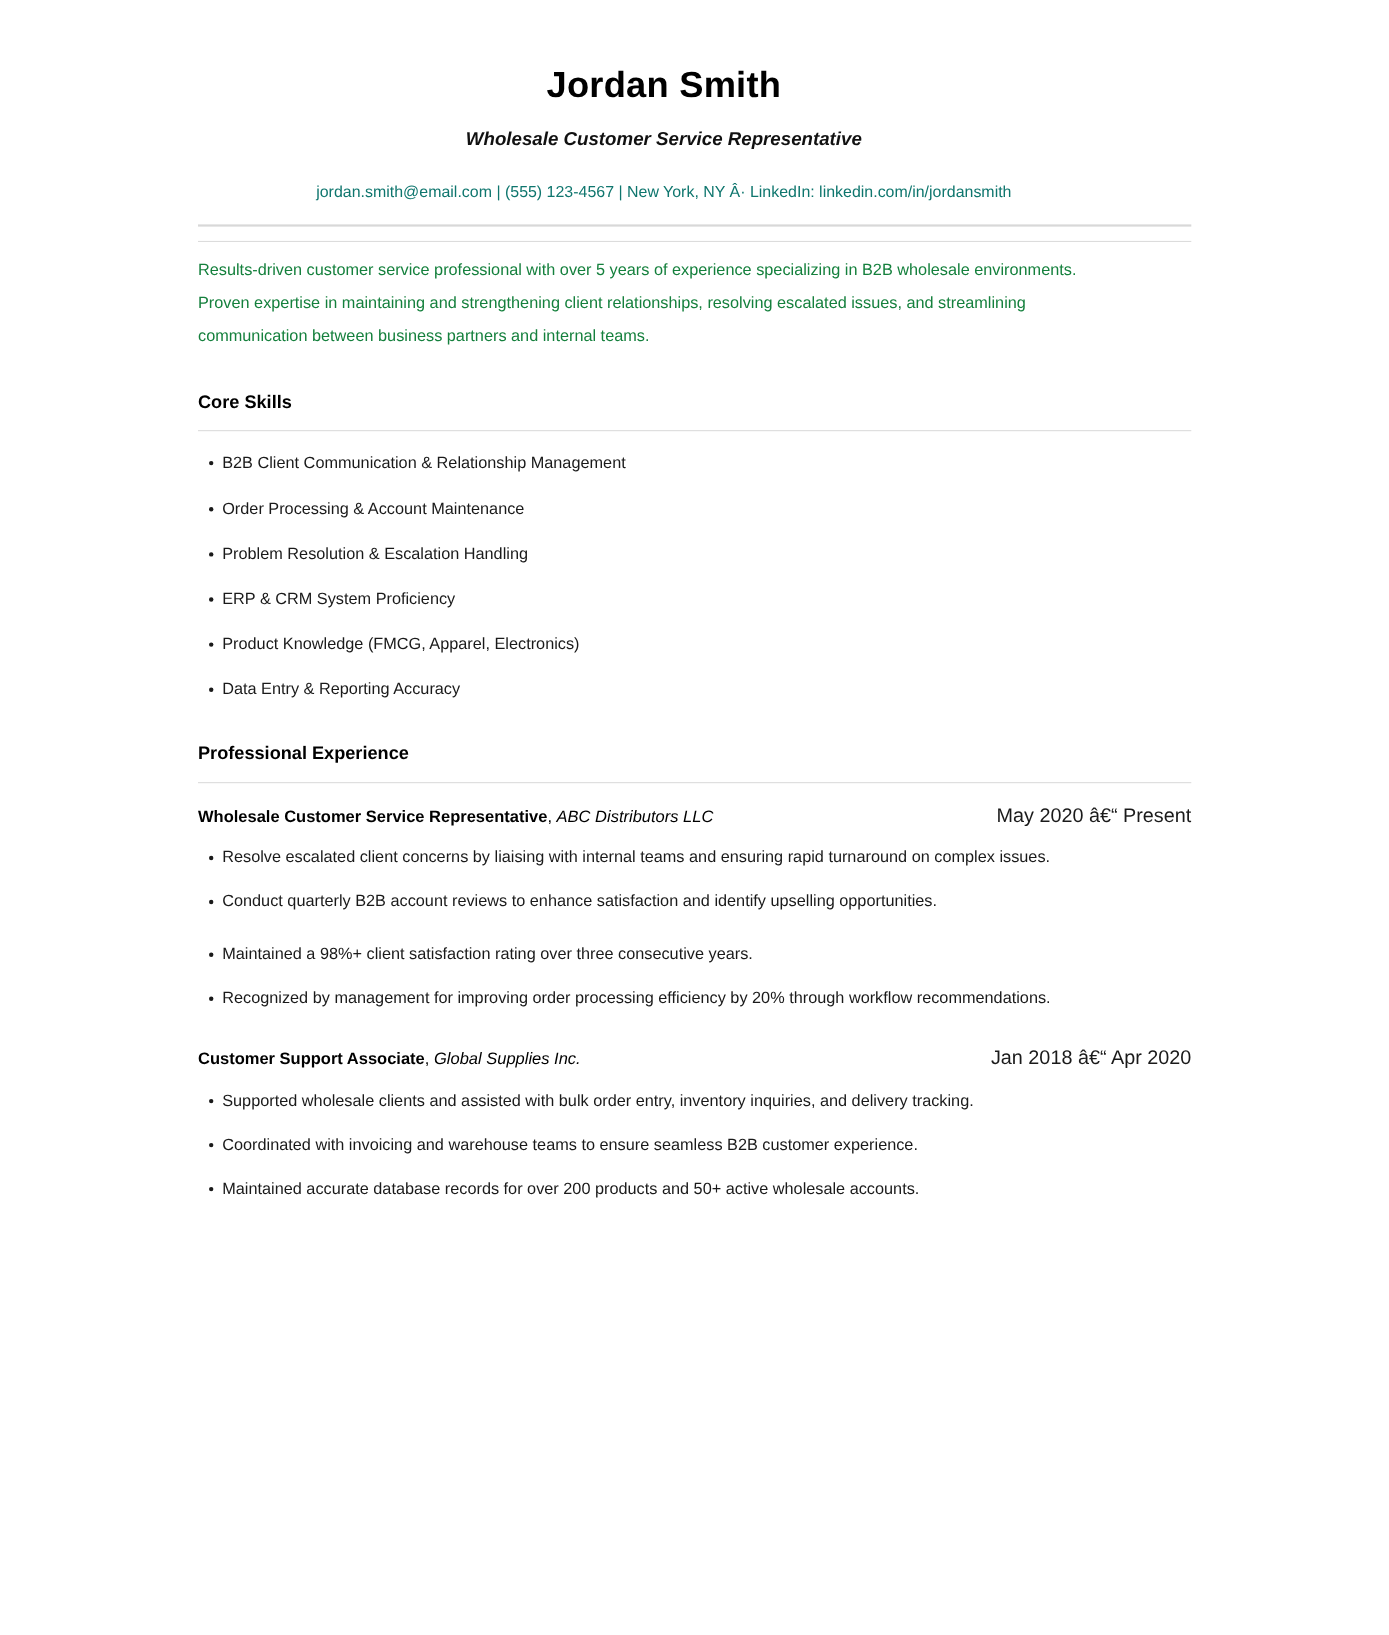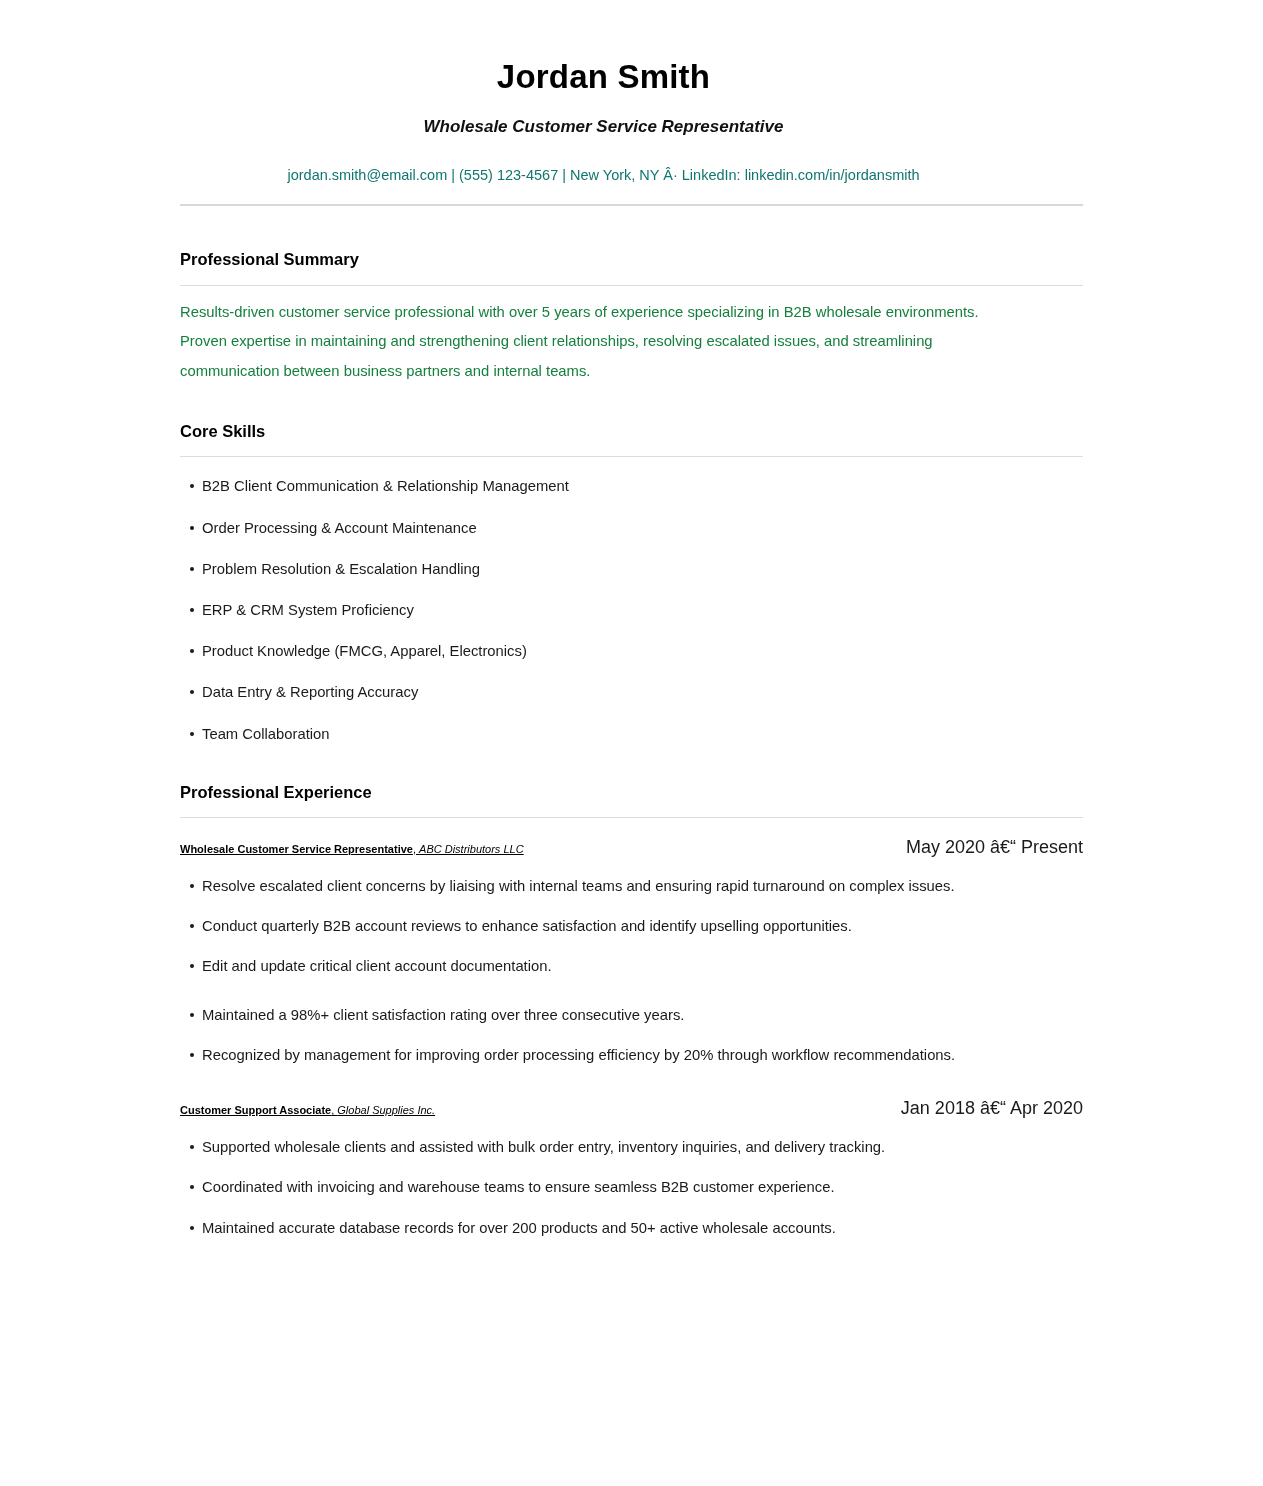--- a/index.html
+++ b/index.html
@@ -134,24 +134,23 @@
   .job-first { padding-top: 17px; }
   .job-second { padding-top: 30px; }
 
   .job-headline {
     display: flex;
     align-items: baseline;
     justify-content: space-between;
     width: 903px;
   }
   .job-role-company {
-    font-size: 11px;
+    font-size: 15px;
     line-height: 1.4;
     color: #000000;
-    text-decoration: underline;
   }
   .job-role {
     font-weight: bold;
   }
   .job-company {
     font-style: italic;
     font-weight: normal;
   }
   .job-dates {
     font-size: 18px;
@@ -168,60 +167,55 @@
   <div class="page">
 
     <div class="resume-header">
       <h1 class="candidate-name">Jordan Smith</h1>
       <div class="candidate-title">Wholesale Customer Service Representative</div>
       <div class="contact-line">jordan.smith@email.com | (555) 123-4567 | New York, NY Â· LinkedIn: linkedin.com/in/jordansmith</div>
       <hr class="header-rule">
     </div>
 
     <div class="section">
-      <div class="section-head-summary">
-        <h2 class="section-title">Professional Summary</h2>
-      </div>
       <hr class="section-rule">
       <p class="summary-text">Results-driven customer service professional with over 5 years of experience specializing in B2B wholesale environments. Proven expertise in maintaining and strengthening client relationships, resolving escalated issues, and streamlining communication between business partners and internal teams.</p>
     </div>
 
     <div class="section">
       <div class="section-head-skills">
         <h2 class="section-title">Core Skills</h2>
       </div>
       <hr class="section-rule">
       <ul class="bullets skills-list">
         <li>B2B Client Communication &amp; Relationship Management</li>
         <li>Order Processing &amp; Account Maintenance</li>
         <li>Problem Resolution &amp; Escalation Handling</li>
         <li>ERP &amp; CRM System Proficiency</li>
         <li>Product Knowledge (FMCG, Apparel, Electronics)</li>
         <li>Data Entry &amp; Reporting Accuracy</li>
-        <li>Team Collaboration</li>
       </ul>
     </div>
 
     <div class="section">
       <div class="section-head-experience">
         <h2 class="section-title">Professional Experience</h2>
       </div>
       <hr class="section-rule">
 
       <div class="job job-first">
         <div class="job-headline">
           <div class="job-role-company">
             <span class="job-role">Wholesale Customer Service Representative</span><span class="job-sep">, </span><span class="job-company">ABC Distributors LLC</span>
           </div>
           <div class="job-dates">May 2020 â€“ Present</div>
         </div>
         <ul class="bullets job-bullets">
           <li>Resolve escalated client concerns by liaising with internal teams and ensuring rapid turnaround on complex issues.</li>
           <li>Conduct quarterly B2B account reviews to enhance satisfaction and identify upselling opportunities.</li>
-          <li>Edit and update critical client account documentation.</li>
         </ul>
         <ul class="bullets job-bullets-extra">
           <li>Maintained a 98%+ client satisfaction rating over three consecutive years.</li>
           <li>Recognized by management for improving order processing efficiency by 20% through workflow recommendations.</li>
         </ul>
       </div>
 
       <div class="job job-second">
         <div class="job-headline">
           <div class="job-role-company">

